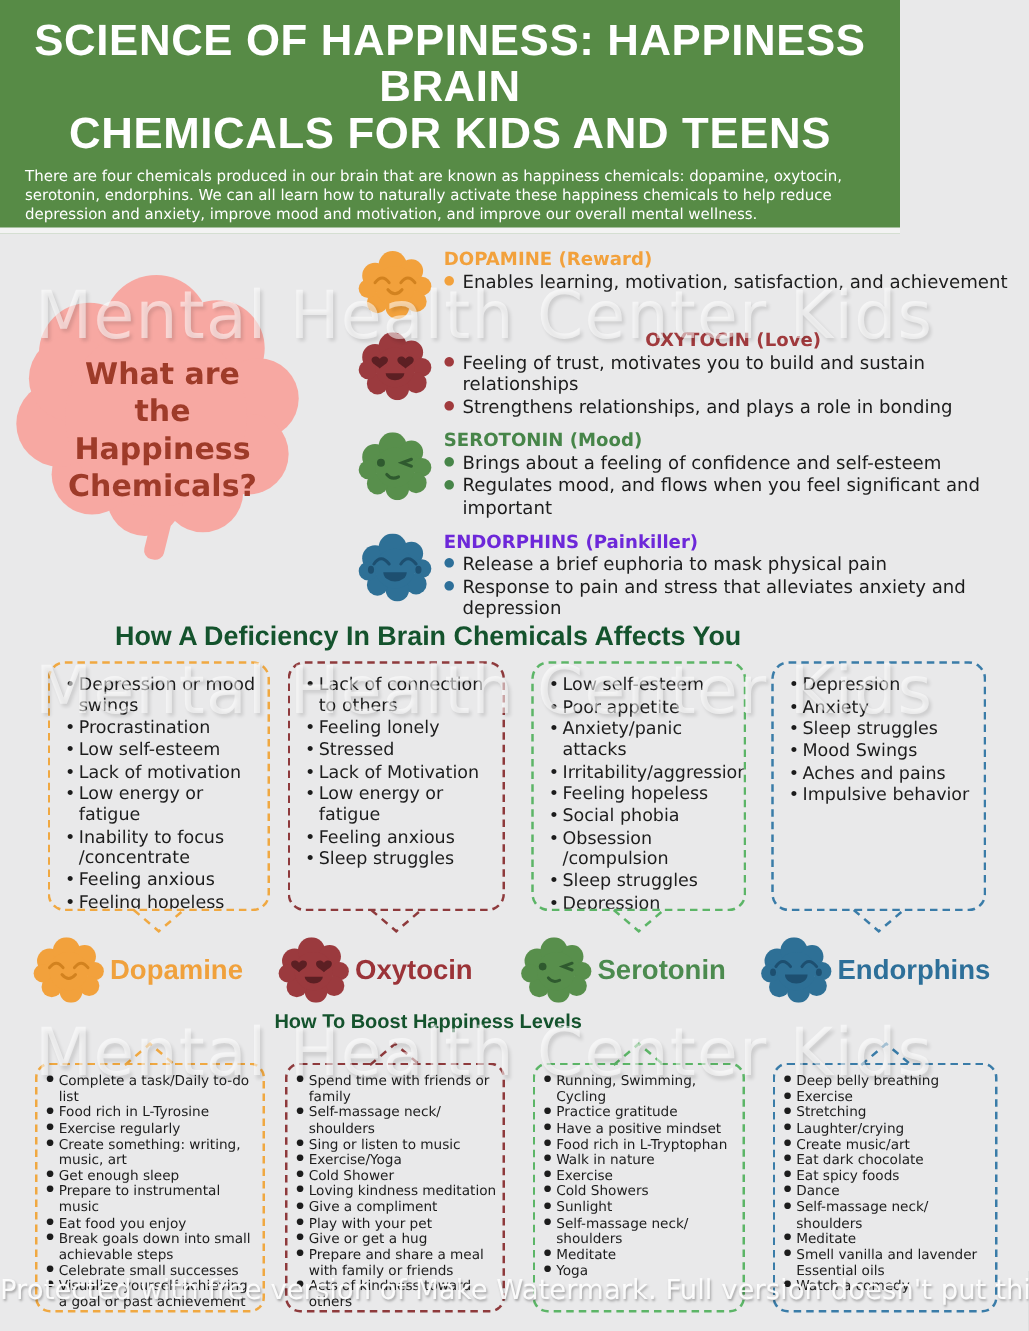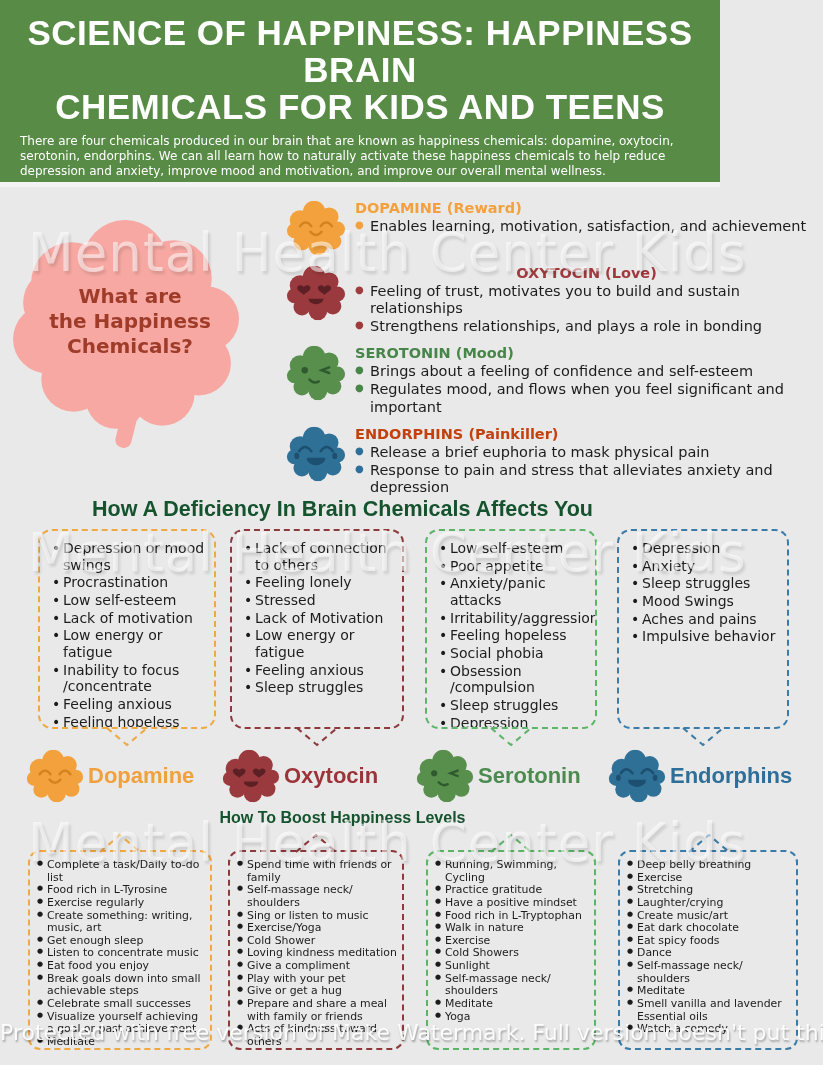--- a/index.html
+++ b/index.html
@@ -19,31 +19,31 @@
     font-weight:800;font-size:35px;line-height:1.06;letter-spacing:.5px;
     white-space:pre-line;
   }
   .hero p{
     margin:9px 20px 0;color:#fff;font-size:12px;line-height:1.24;font-weight:400;
   }
   
   .pink-brain{position:absolute;left:8px;top:220px;width:234px;height:232px;}
   .question{
     position:absolute;left:40px;top:284px;width:180px;text-align:center;
-    color:#9E3B29;font-size:20px;font-weight:700;line-height:1.25;white-space:pre-line;
+    color:#9E3B29;font-size:24px;font-weight:700;line-height:1.25;white-space:pre-line;
   }
   
   .chem-col{position:absolute;left:286px;top:199px;width:532px;}
   .chem-row{display:flex;gap:9px;margin-bottom:8px;}
   .chem-row .brain-icon{width:60px;height:56px;flex:0 0 60px;margin-top:1px;}
   .chem-head{font-size:14.5px;font-weight:700;margin:1px 0 2px;}
   .c-dopamine .chem-head{color:#F2A13C;}
   .c-oxytocin .chem-head{color:#A03A3D;text-align:center;}
   .c-serotonin .chem-head{color:#478549;}
-  .c-endorphins .chem-head{color:#c2410c;}
+  .c-endorphins .chem-head{color:#6d28d9;}
   ul.points{list-style:none;margin:0;padding:0;font-size:14.5px;line-height:1.18;}
   ul.points li{position:relative;padding-left:15px;margin:0 0 1px;}
   ul.points li::before{content:"●";position:absolute;left:0;top:1px;font-size:10px;}
   .c-dopamine ul.points li::before{color:#F2A13C;}
   .c-oxytocin ul.points li::before{color:#A03A3D;}
   .c-serotonin ul.points li::before{color:#478549;}
   .c-endorphins ul.points li::before{color:#2D6F99;}
   
   .sec-head{
     position:absolute;left:0;width:685px;text-align:center;margin:0;
@@ -364,21 +364,21 @@
       <polyline points="2,19 22,2 42,19" fill="none" stroke="#3A7CA8" stroke-width="2" stroke-dasharray="6 5"></polyline>
     </svg>
 
   <div class="boost-box x-dopamine">
     <ul class="slist">
         <li>Complete a task/Daily to-do list</li>
         <li>Food rich in L-Tyrosine</li>
         <li>Exercise regularly</li>
         <li>Create something: writing, music, art</li>
         <li>Get enough sleep</li>
-        <li>Listen to concentrate music</li>
+        <li>Prepare to instrumental music</li>
         <li>Eat food you enjoy</li>
         <li>Break goals down into small achievable steps</li>
         <li>Celebrate small successes</li>
         <li>Visualize yourself achieving a goal or past achievement</li>
         <li>Meditate</li>
       </ul>
   </div>
   <div class="boost-box x-oxytocin">
     <ul class="slist">
         <li>Spend time with friends or family</li>

